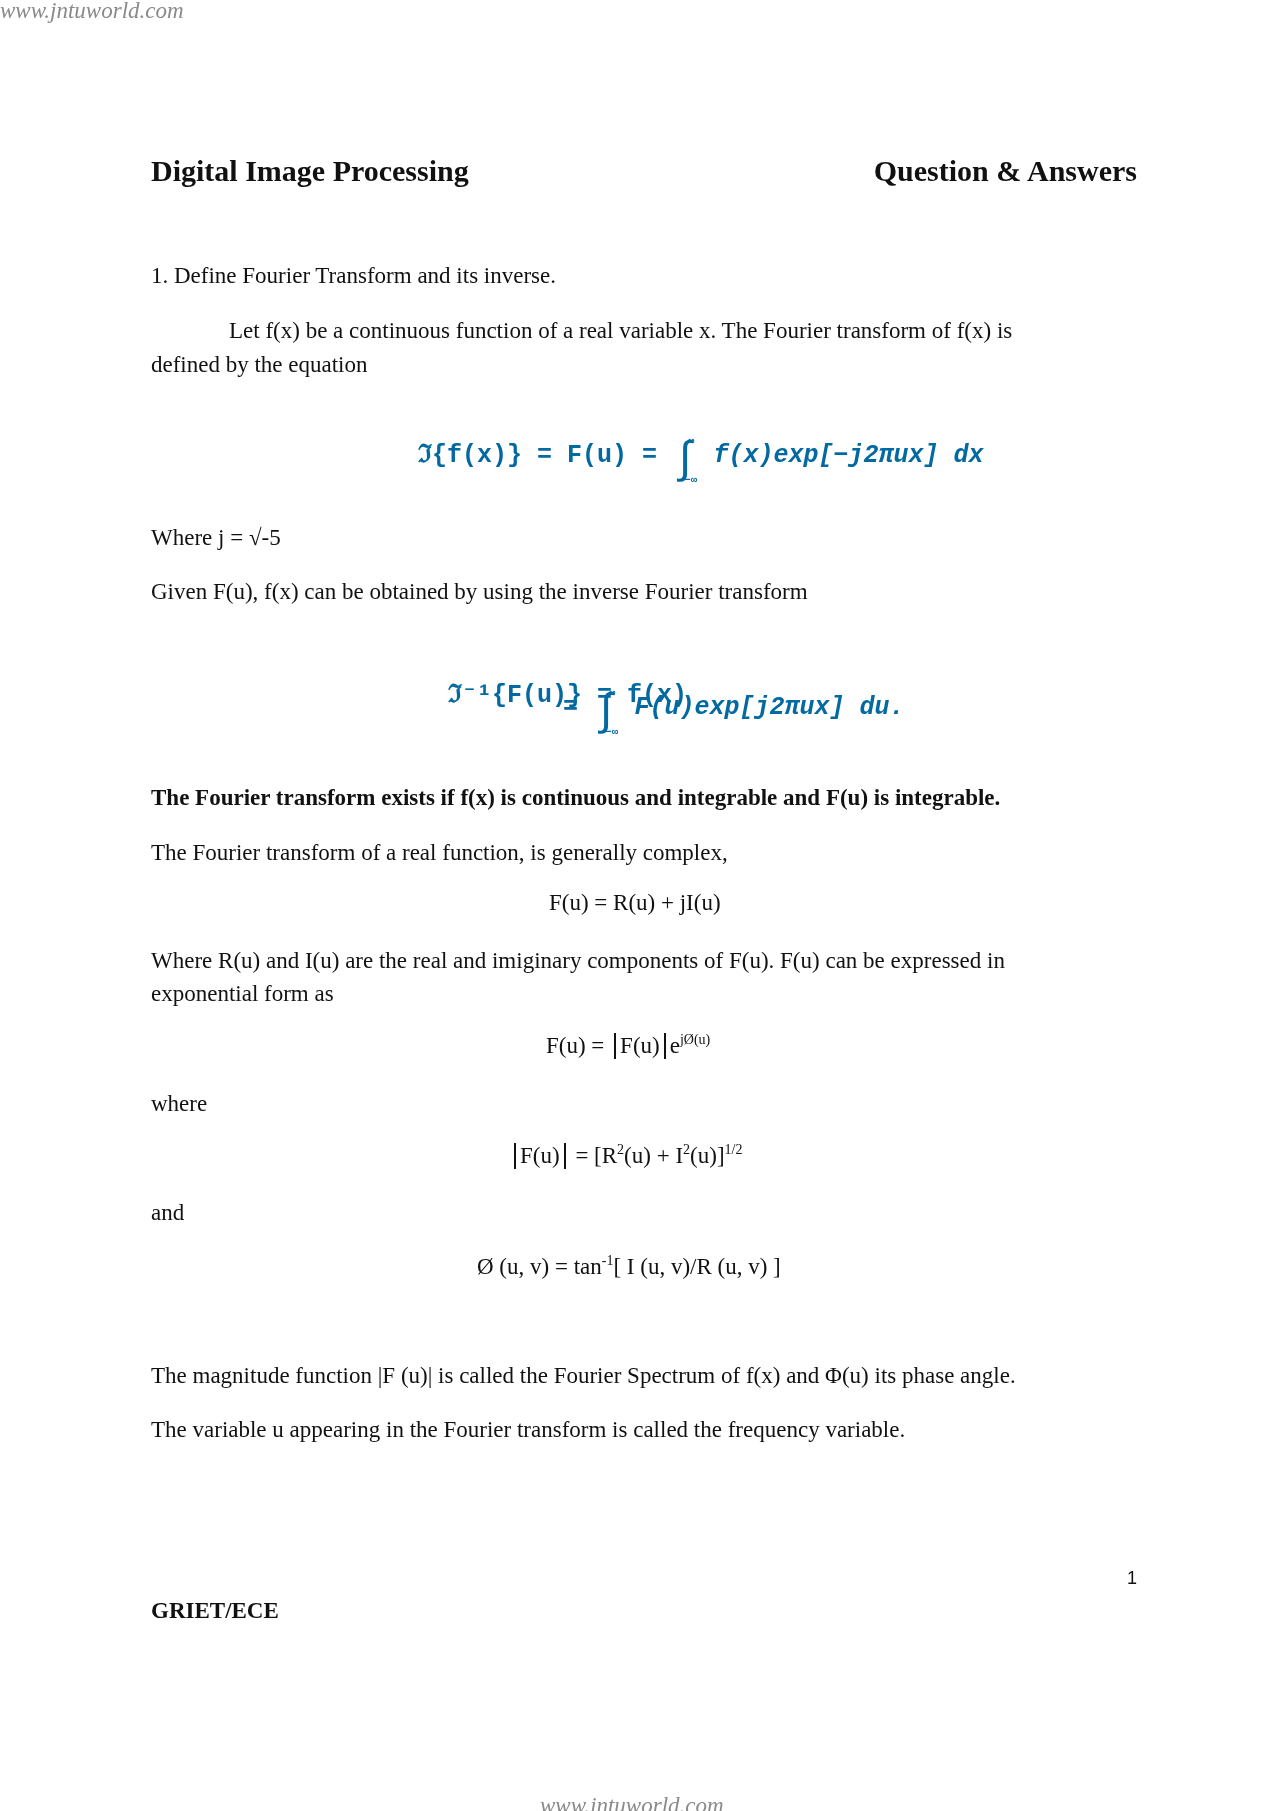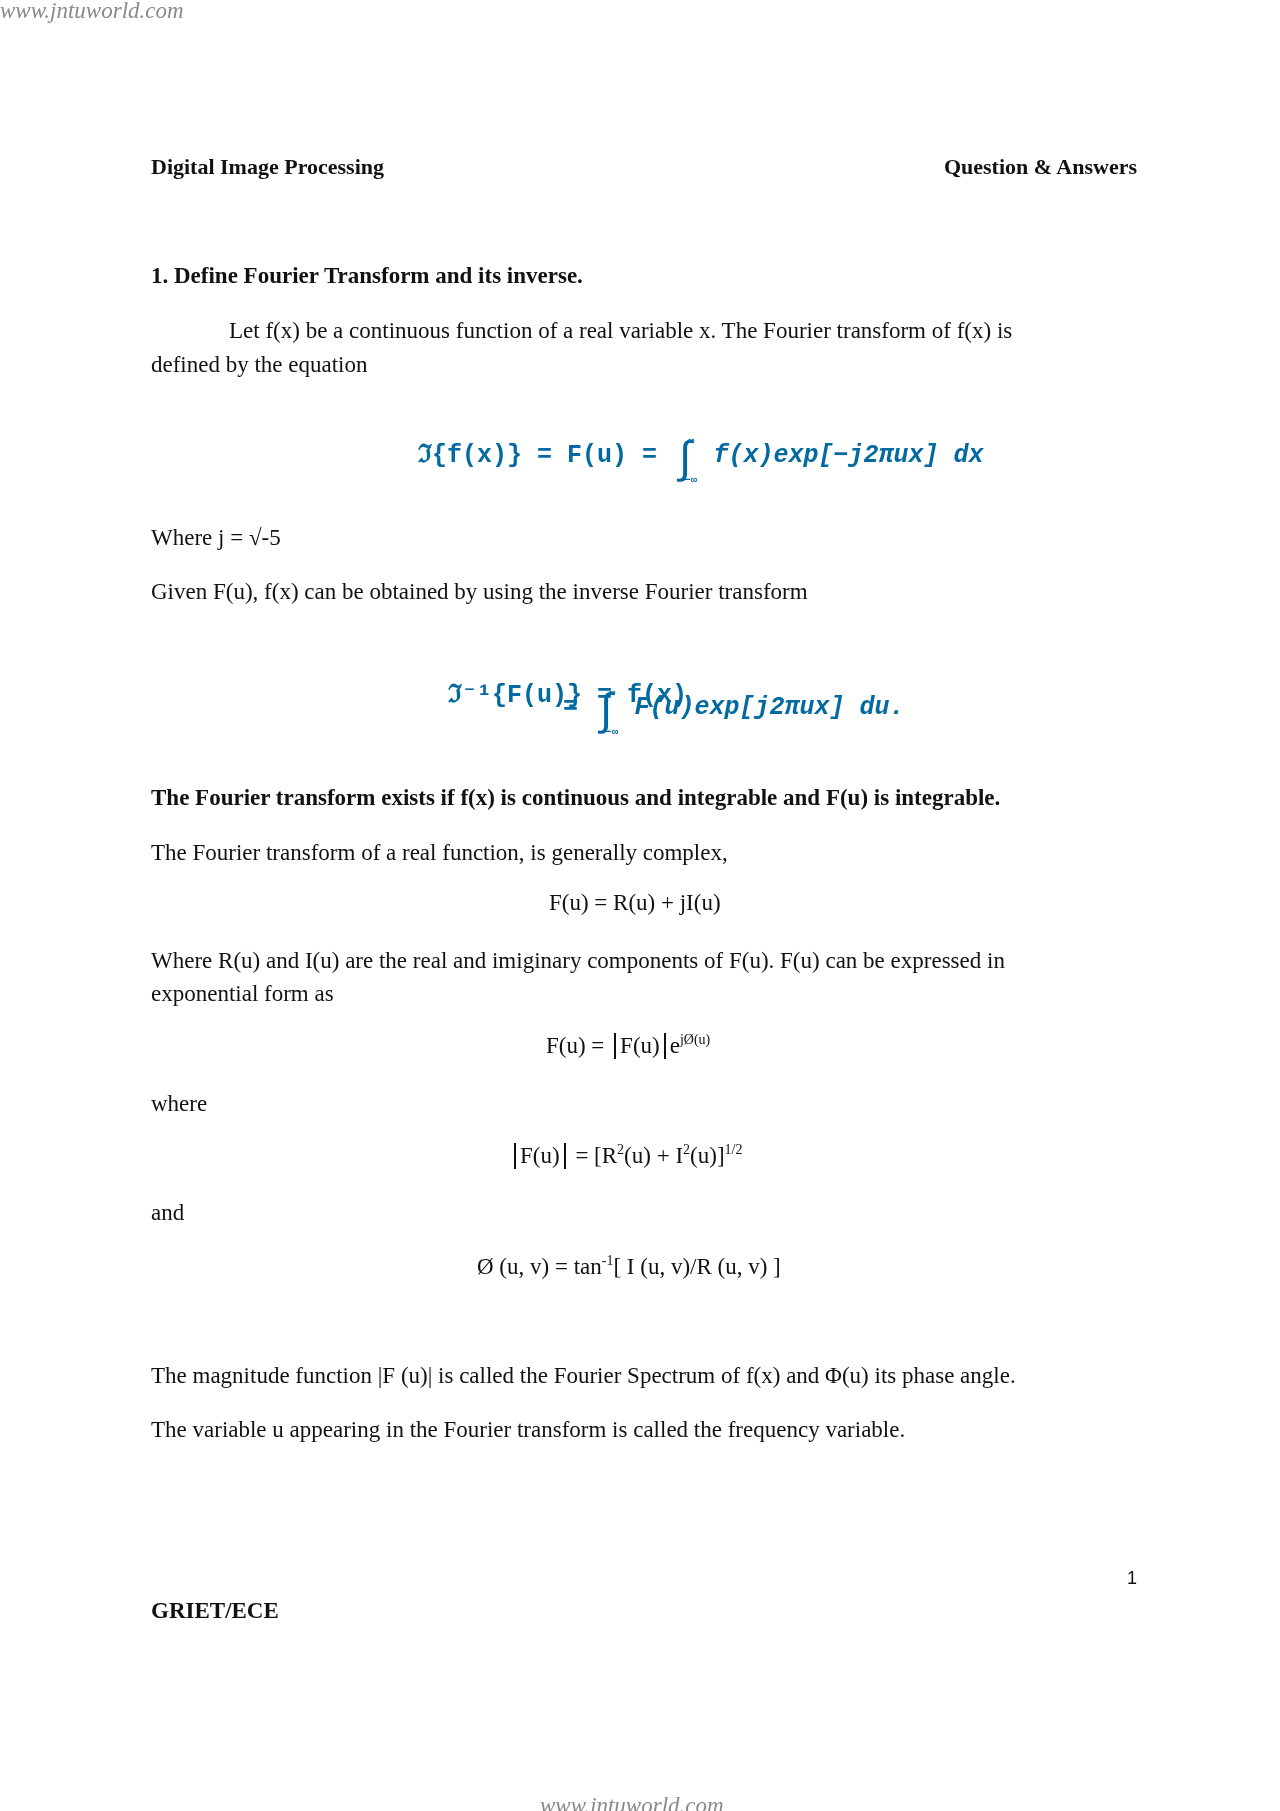--- a/index.html
+++ b/index.html
@@ -18,25 +18,25 @@
     .abs { position: absolute; }
     .watermark {
       font-family: "Liberation Serif", "DejaVu Serif", serif;
       font-style: italic;
       color: #8a8a8a;
       font-size: 23px;
       white-space: nowrap;
     }
     .hdr {
       font-weight: bold;
-      font-size: 22px;
+      font-size: 30px;
       white-space: nowrap;
     }
     .qtitle {
-      font-weight: bold;
+      font-weight: normal;
       font-size: 23px;
       white-space: nowrap;
     }
     .para {
       font-size: 23px;
       line-height: 33px;
       white-space: nowrap;
     }
     .eq {
       font-size: 23px;

